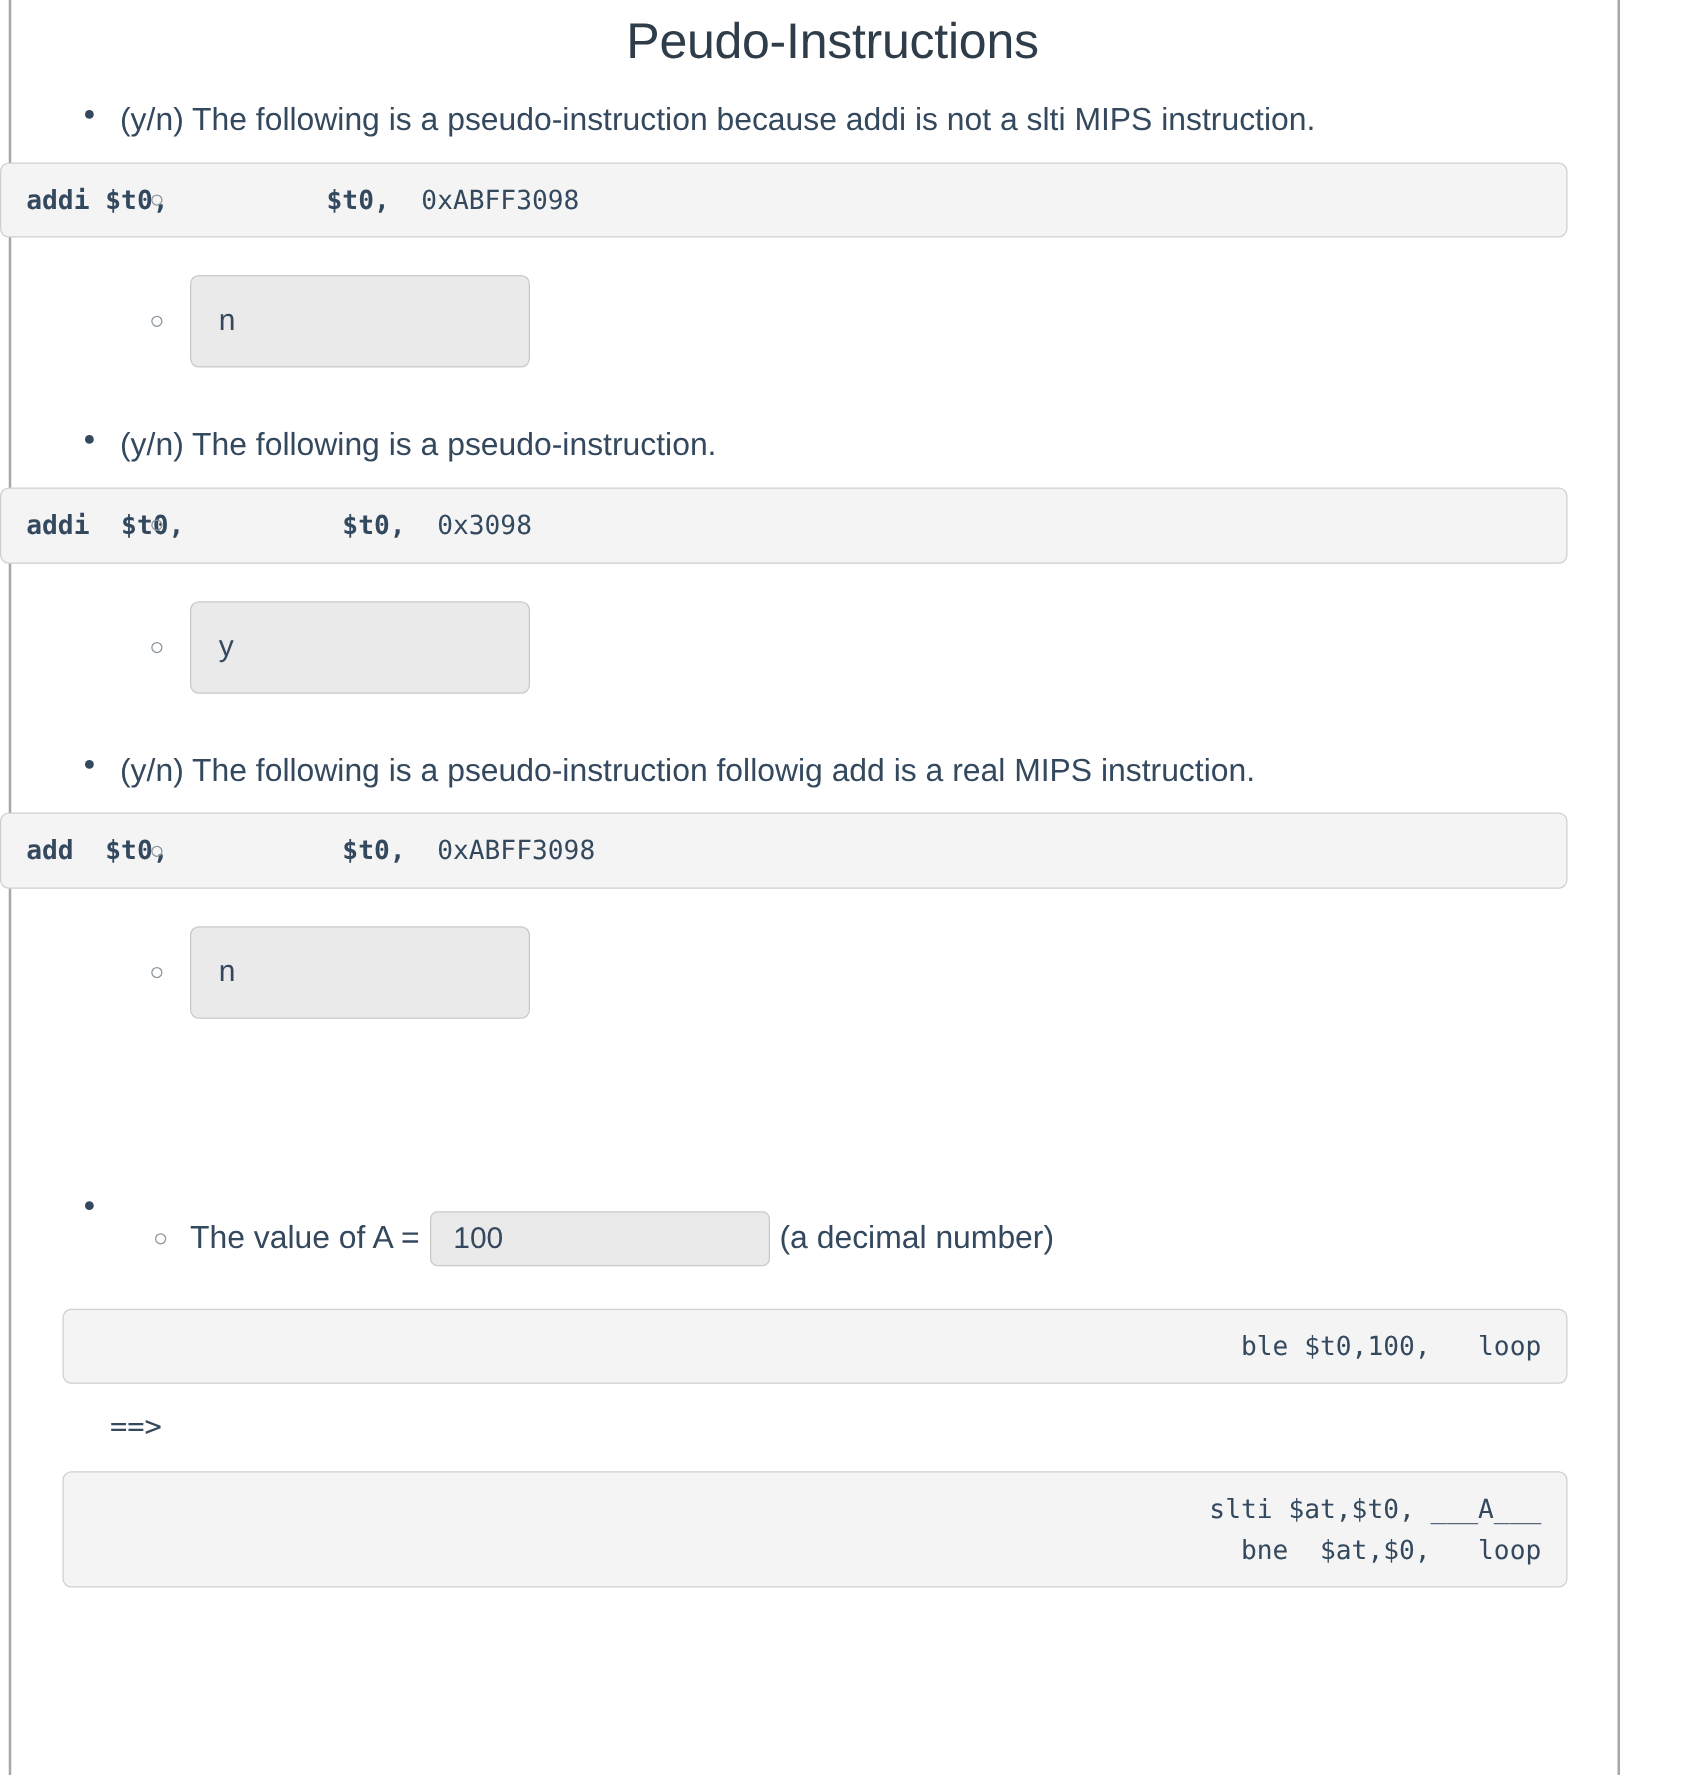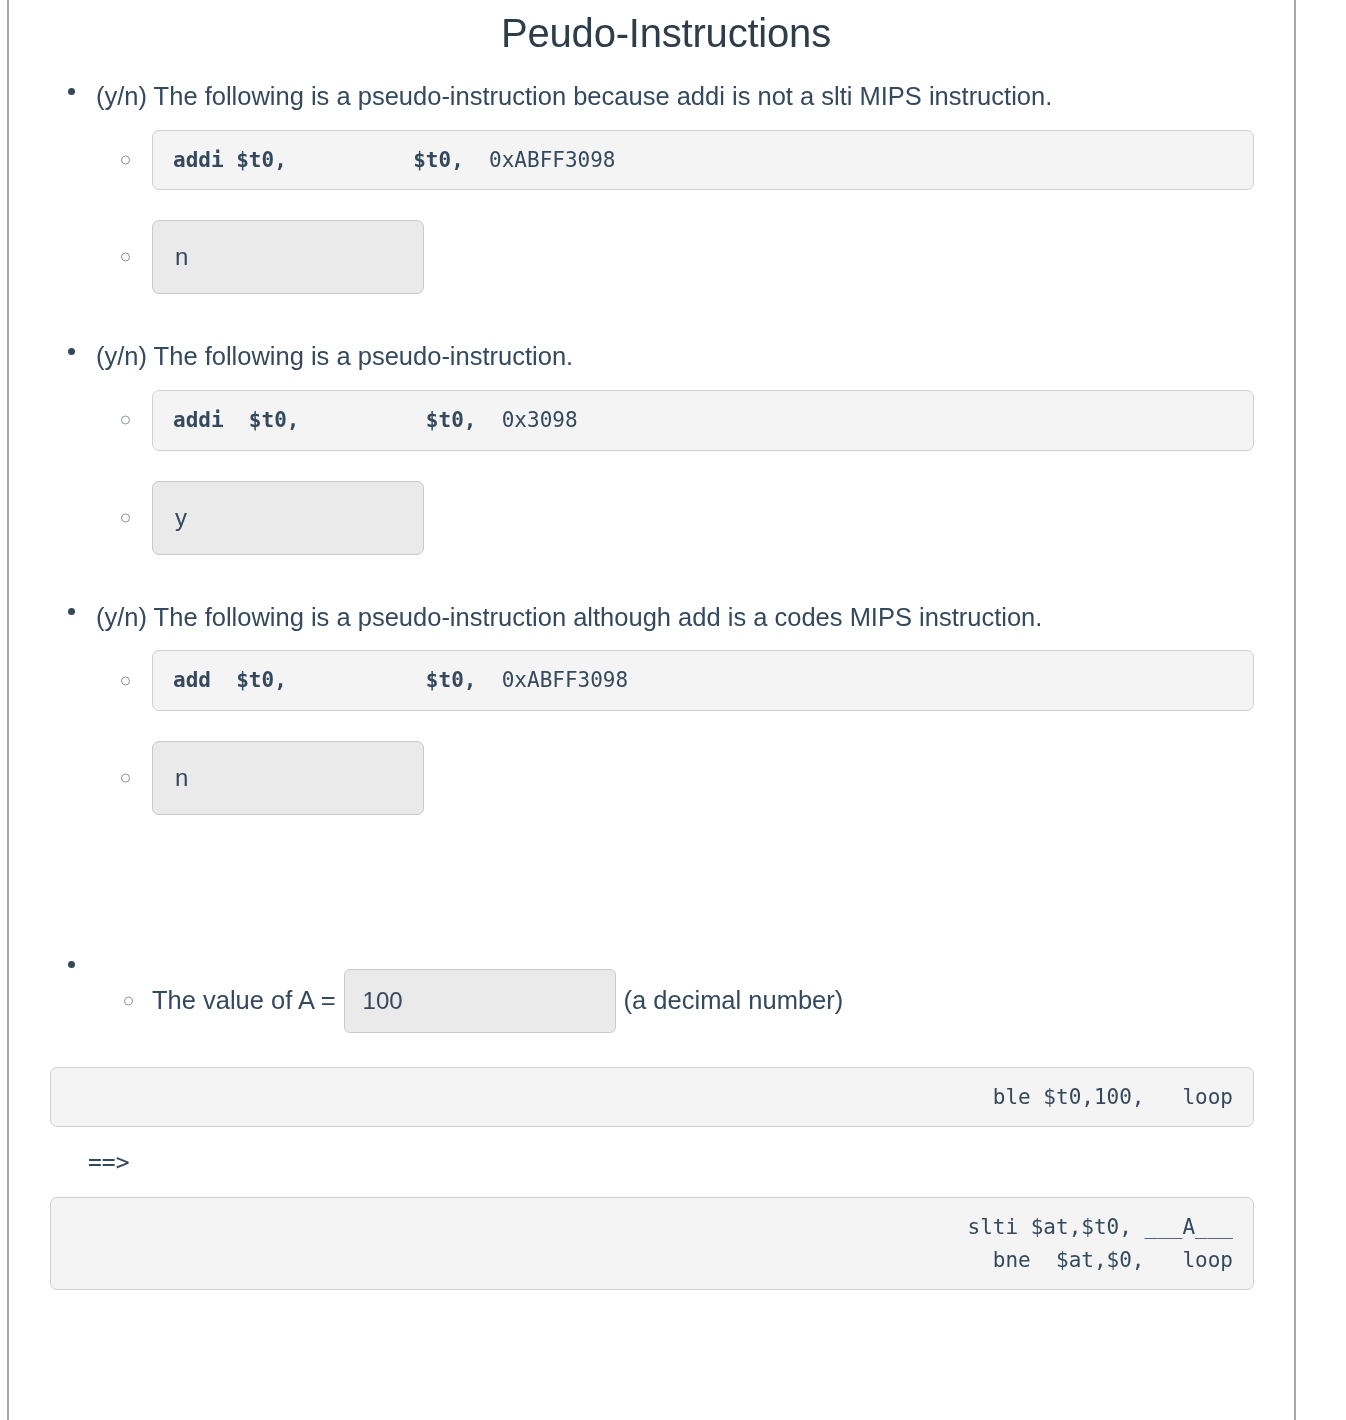--- a/index.html
+++ b/index.html
@@ -86,21 +86,20 @@
     line-height: 1.55;
     color: #34495e;
     white-space: pre;
     padding: 13px 20px;
   }
   .codebox b { font-weight: 700; }
 
   
   .coderow {
     position: relative;
-    padding-left: 152px;
     padding-right: 40px;
   }
   .coderow .circ {
     position: absolute;
     left: 121px;
     top: 50%;
     transform: translateY(-50%);
     width: 9px;
     height: 9px;
     border-radius: 50%;
@@ -155,21 +154,21 @@
     top: 50%;
     transform: translateY(-50%);
     width: 9px;
     height: 9px;
     border-radius: 50%;
     border: 1.6px solid #8a95a0;
     box-sizing: border-box;
   }
   .valuebox {
     width: 272px;
-    height: 64px;
+    height: 44px;
     background: #eaeaea;
     border: 1px solid #c9c9c9;
     border-radius: 6px;
     box-sizing: border-box;
     display: flex;
     align-items: center;
     padding: 0 18px;
     font-size: 24px;
     color: #34495e;
     margin: 0 8px;
@@ -244,21 +243,21 @@
 
   <div class="ansrow">
     <span class="circ"></span>
     <div class="ansbox">y</div>
   </div>
 
   <div class="sp-44"></div>
 
   <div class="qitem">
     <span class="dot"></span>
-    <div class="qtext">(y/n) The following is a  pseudo-instruction although add is a codes MIPS instruction.</div>
+    <div class="qtext">(y/n) The following is a  pseudo-instruction followig add is a real MIPS instruction.</div>
   </div>
 
   <div class="sp-14"></div>
 
   <div class="coderow">
     <span class="circ"></span>
     <div class="codebox"><b>add  $t0,           $t0,</b><span>  0xABFF3098</span></div>
   </div>
 
   <div class="sp-30"></div>

